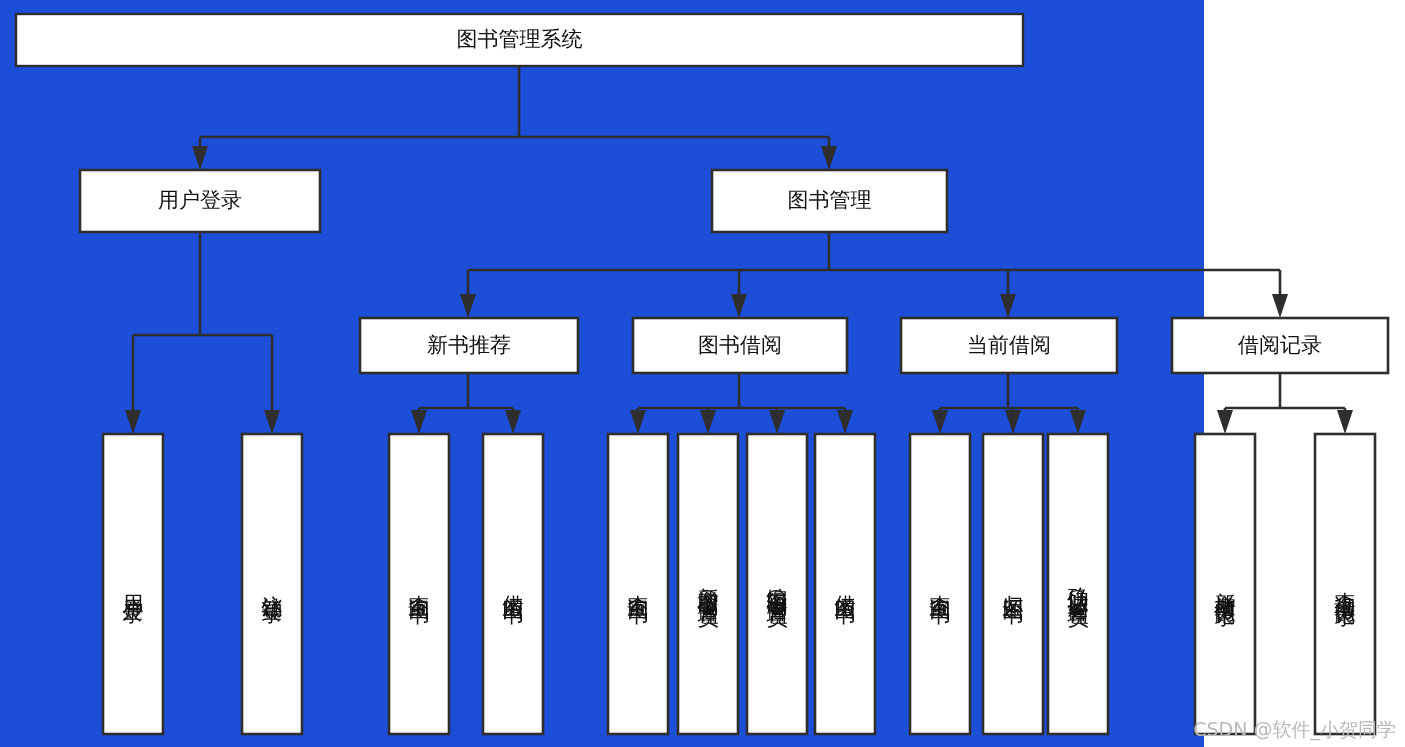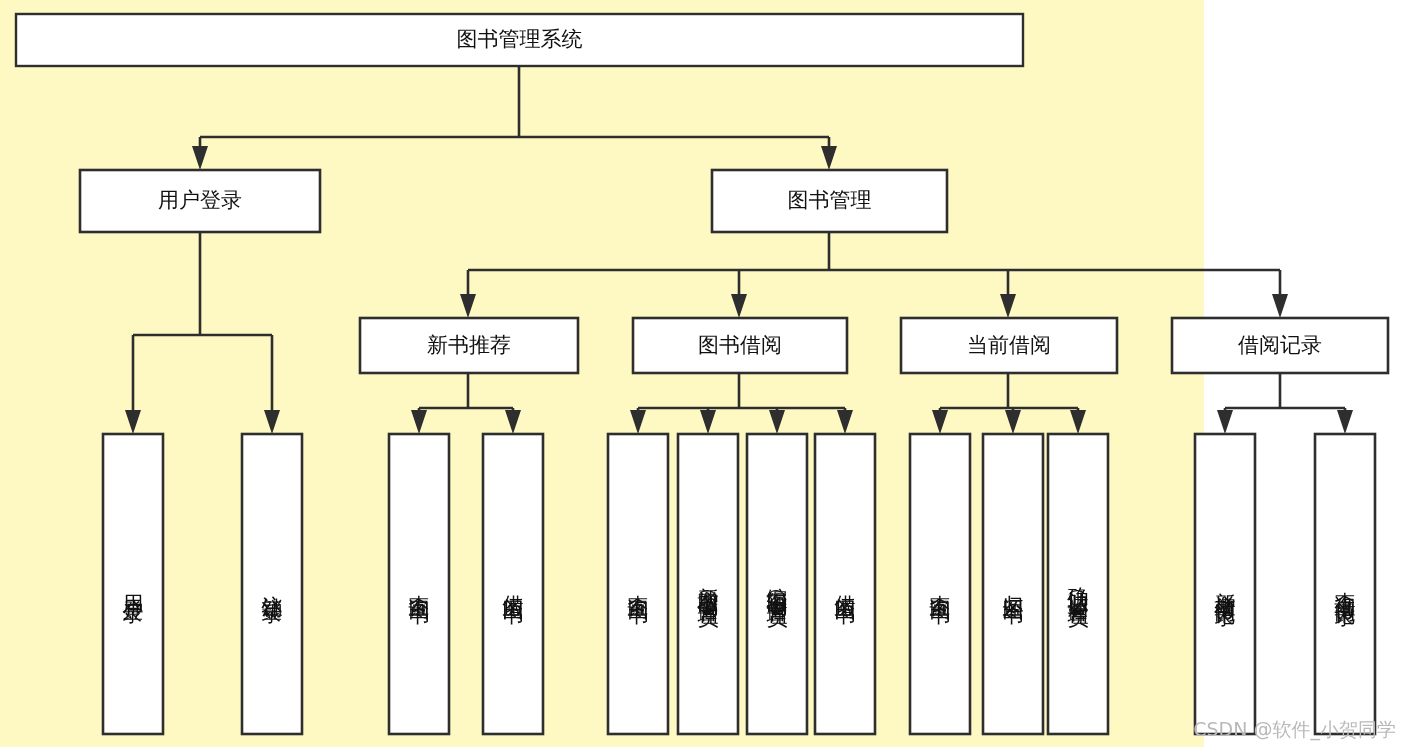--- a/index.html
+++ b/index.html
@@ -11,21 +11,21 @@
   body {
     width: 1405px;
     height: 747px;
     font-family: "DejaVu Sans", "Liberation Sans", sans-serif;
     overflow: hidden;
   }
   #diagram-root {
     position: relative;
     width: 1204px;
     height: 747px;
-    background: #fef9c3;
+    background: #1d4ed8;
   }
   svg#diagram-svg {
     position: absolute;
     top: 0;
     left: 0;
     width: 1405px;
     height: 747px;
     display: block;
   }
   .node-box {

